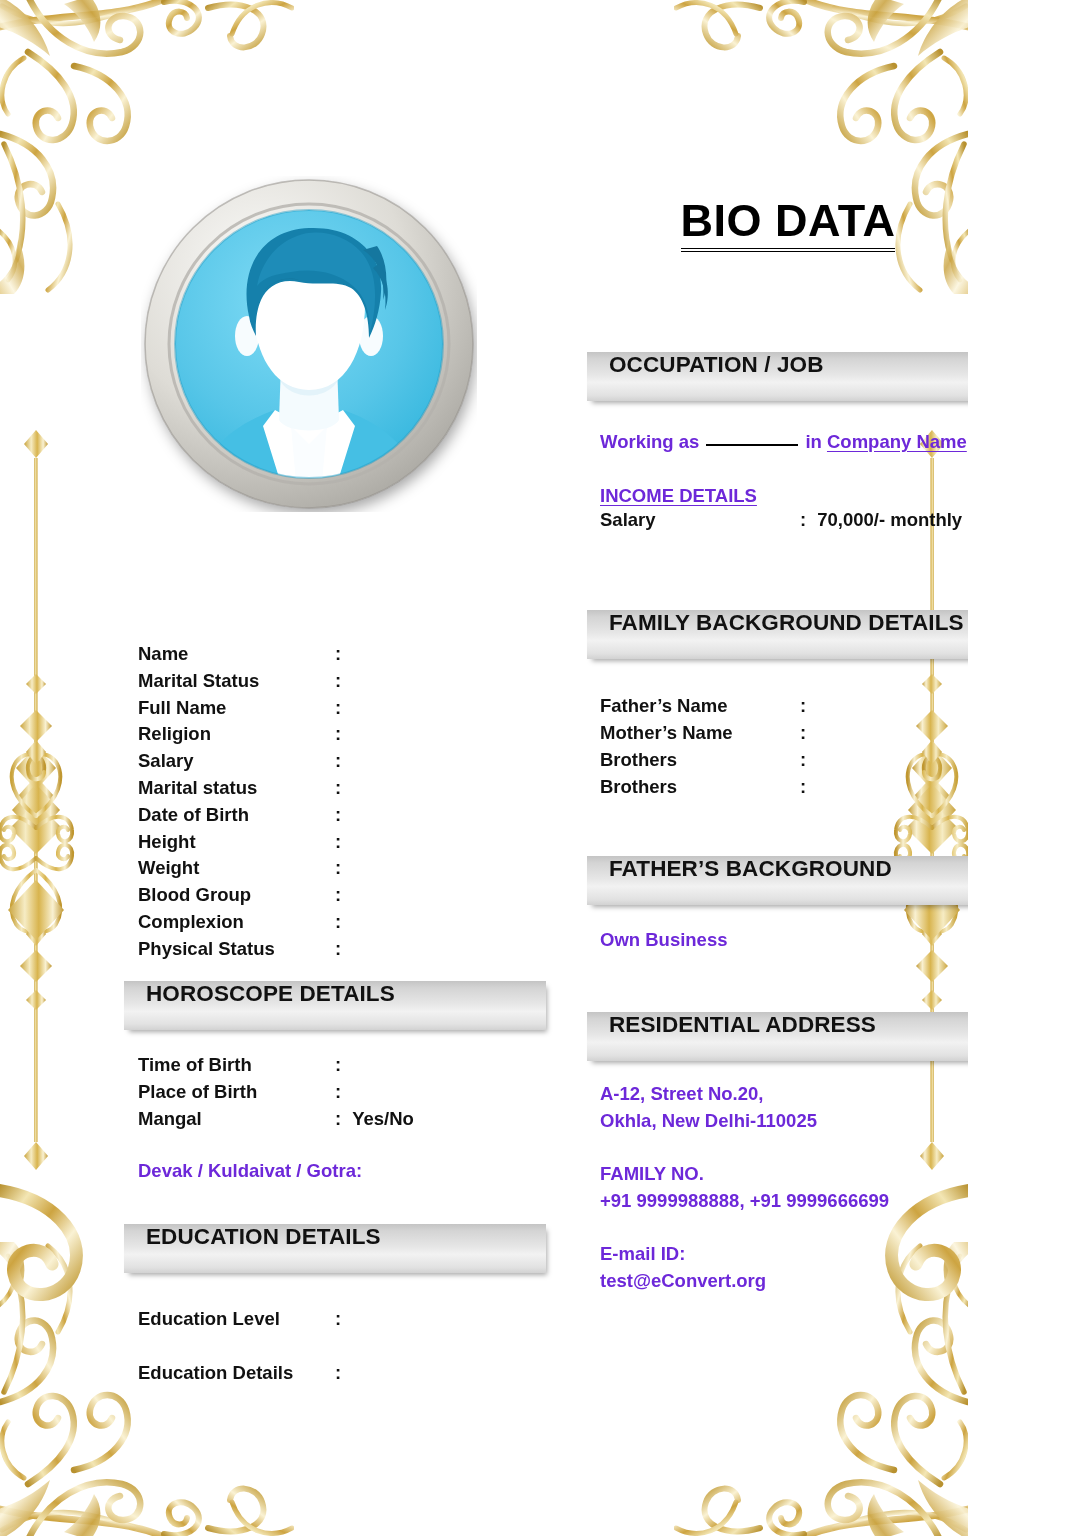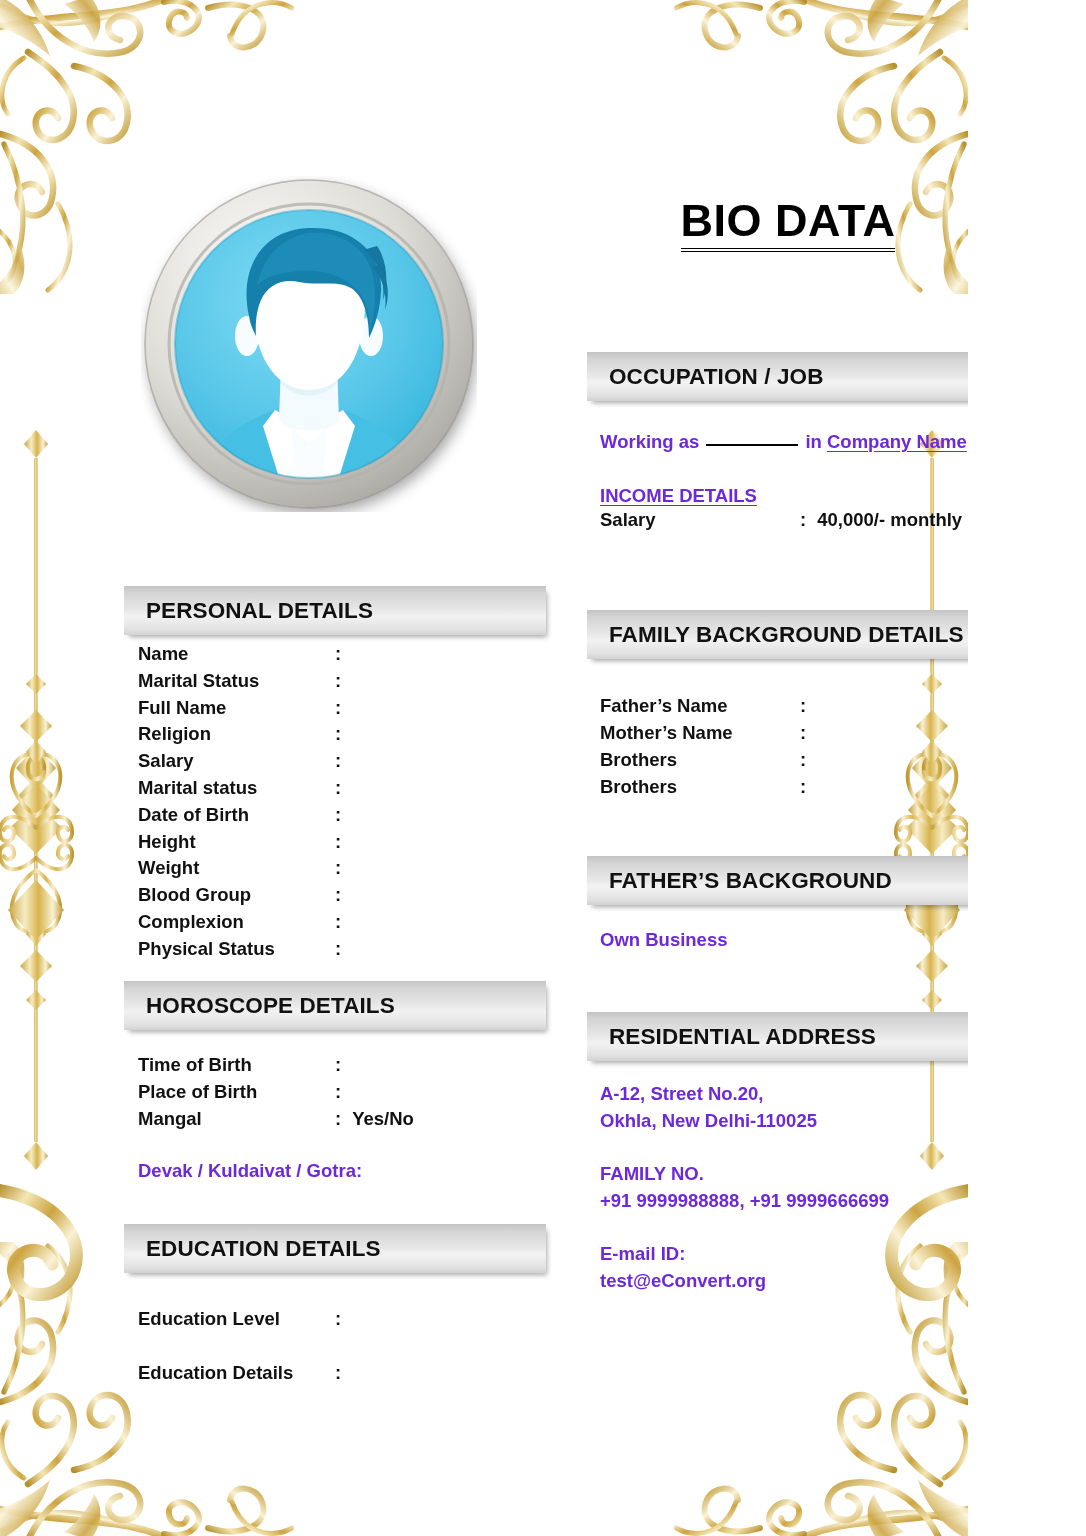--- a/index.html
+++ b/index.html
@@ -52,21 +52,21 @@
     border-bottom:4px double #000;
   }
 
   
   .bar {
     position:absolute; height:49px;
     background:linear-gradient(to bottom,
       #c4c4c4 0%, #d4d4d4 14%, #e6e6e6 46%,
       #f2f2f2 62%, #e2e2e2 88%, #d2d2d2 100%);
     box-shadow: 3px 4px 5px -2px rgba(0,0,0,.34);
-    display:flex; align-items:center;
+    display:flex; 
   }
   .bar .bar-label {
     font-size:22.5px; font-weight:bold; color:#111;
     padding-left:22px; letter-spacing:.1px;
     white-space:nowrap;
   }
 
   
   .rows { position:absolute; }
   .row { display:flex; align-items:baseline; white-space:nowrap; }
@@ -367,21 +367,21 @@
     <span>Working as</span><span class="blank-line"></span><span>in</span>
     <span class="u">Company Name</span>
   </div>
 
   <div class="blk u" style="left:600px; top:482px;">INCOME DETAILS</div>
 
   <div class="rows" style="left:600px; top:509px;">
     <div class="row">
       <span class="lab" style="width:200px;">Salary</span>
       <span class="col">:</span>
-      <span class="val">40,000/- monthly</span>
+      <span class="val">70,000/- monthly</span>
     </div>
   </div>
 
   <div class="bar" style="left:587px; top:610px; width:420px;">
     <span class="bar-label">FAMILY BACKGROUND DETAILS</span>
   </div>
 
   <div class="rows" style="left:600px; top:692px; line-height:27px;">
     <div class="row">
       <span class="lab" style="width:200px;">Father’s Name</span>
@@ -416,23 +416,20 @@
 
   <div class="blk" style="left:600px; top:1080px;">A-12, Street No.20,</div>
   <div class="blk" style="left:600px; top:1107px;">Okhla, New Delhi-110025</div>
 
   <div class="blk" style="left:600px; top:1160px;">FAMILY NO.</div>
   <div class="blk" style="left:600px; top:1187px;">+91 9999988888, +91 9999666699</div>
 
   <div class="blk" style="left:600px; top:1240px;">E-mail ID:</div>
   <div class="blk" style="left:600px; top:1267px;">test@eConvert.org</div>
 
-  <div class="bar" style="left:124px; top:586px; width:422px;">
-    <span class="bar-label">PERSONAL DETAILS</span>
-  </div>
 
   <div class="rows" style="left:138px; top:641px; line-height:26.8px;">
     <div class="row">
       <span class="lab" style="width:197px;">Name</span>
       <span class="col">:</span>
       <span class="val"></span>
     </div>
     <div class="row">
       <span class="lab" style="width:197px;">Marital Status</span>
       <span class="col">:</span>

